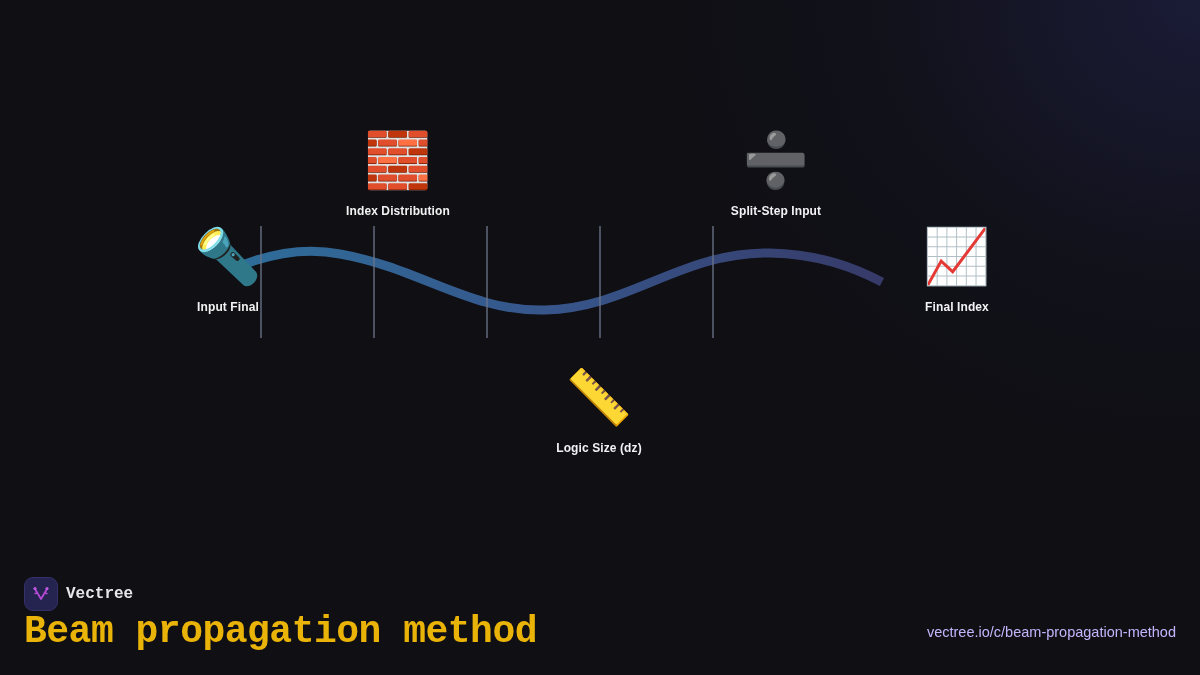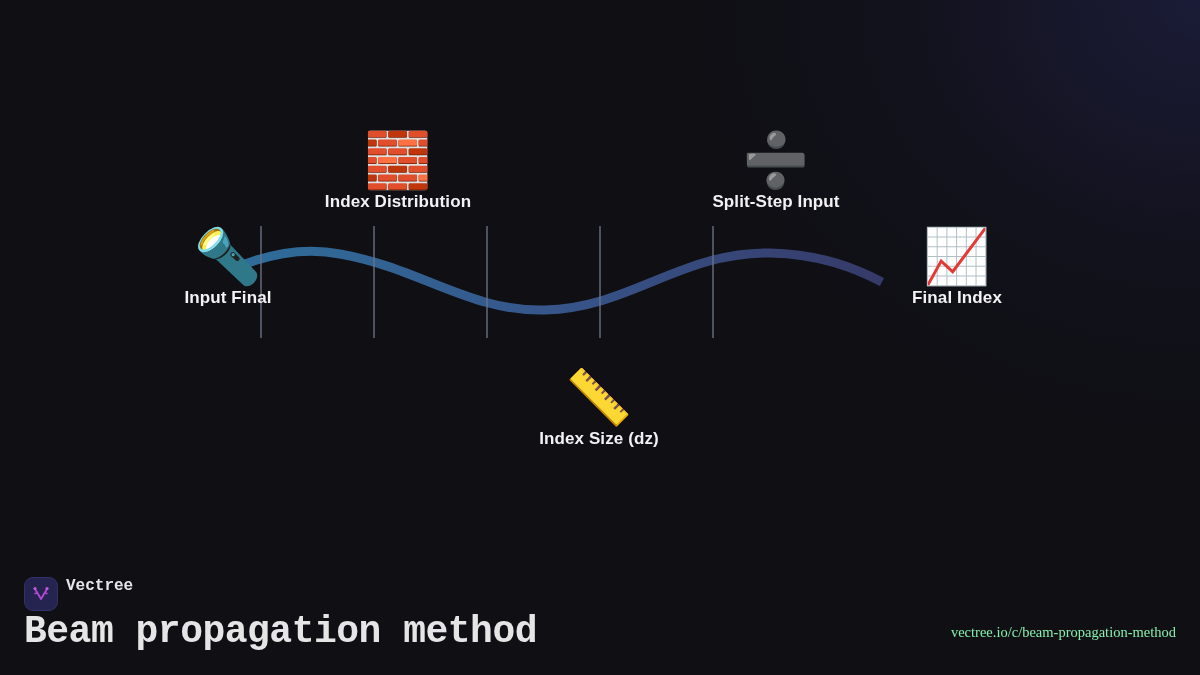--- a/index.html
+++ b/index.html
@@ -24,51 +24,51 @@
     .node {
       position: absolute;
       display: flex; flex-direction: column; align-items: center;
       transform: translateX(-50%);
     }
     .node .glyph {
       font-size: 54px; line-height: 62px; height: 62px;
       font-family: "DejaVu Sans", sans-serif;
     }
     .node .label {
-      margin-top: 0;
-      font-weight: 700; font-size: 17px;
+      margin-top: 12px;
+      font-weight: 700; font-size: 12px;
       color: #f2f2f4;
       white-space: nowrap;
       letter-spacing: 0.1px;
     }
     .brand {
       position: absolute; left: 24px; top: 577px;
-      display: flex; gap: 8px;
+      display: flex; align-items: center; gap: 8px;
     }
     .brand-logo {
       width: 34px; height: 34px; border-radius: 9px;
       background: #25234f;
       border: 1px solid #34306a;
       display: flex; align-items: center; justify-content: center;
     }
     .brand-name {
       font-family: "Liberation Mono", monospace;
       font-weight: 700; font-size: 16px; color: #e6e6ea;
     }
     .page-title {
       position: absolute; left: 24px; top: 610px;
       font-family: "Liberation Mono", monospace;
-      font-weight: 700; font-size: 38px; color: #e5e5e5;
+      font-weight: 700; font-size: 38px; color: #eab308;
       letter-spacing: -0.5px;
       white-space: nowrap;
     }
     .page-url {
       position: absolute; right: 24px; top: 624px;
-      font-family: Liberation Serif, serif;
-      font-size: 14.5px; color: #86efac;
+      font-family: Liberation Sans, sans-serif;
+      font-size: 14.5px; color: #c4b5fd;
       white-space: nowrap;
     }
   </style>
 </head>
 <body>
 
 <div class="bg-glow"></div>
 
 <svg class="diagram-svg" viewBox="0 0 1200 675">
   <defs>
@@ -92,21 +92,21 @@
     <div class="node" style="left: 228px; top: 226px;">
       <div class="glyph">🔦</div>
       <div class="label">Input Final</div>
     </div>
     <div class="node" style="left: 398px; top: 130px;">
       <div class="glyph">🧱</div>
       <div class="label">Index Distribution</div>
     </div>
     <div class="node" style="left: 599px; top: 367px;">
       <div class="glyph">📏</div>
-      <div class="label">Index Size (dz)</div>
+      <div class="label">Logic Size (dz)</div>
     </div>
     <div class="node" style="left: 776px; top: 130px;">
       <div class="glyph">➗</div>
       <div class="label">Split-Step Input</div>
     </div>
     <div class="node" style="left: 957px; top: 226px;">
       <div class="glyph">📈</div>
       <div class="label">Final Index</div>
     </div>
   </div>

